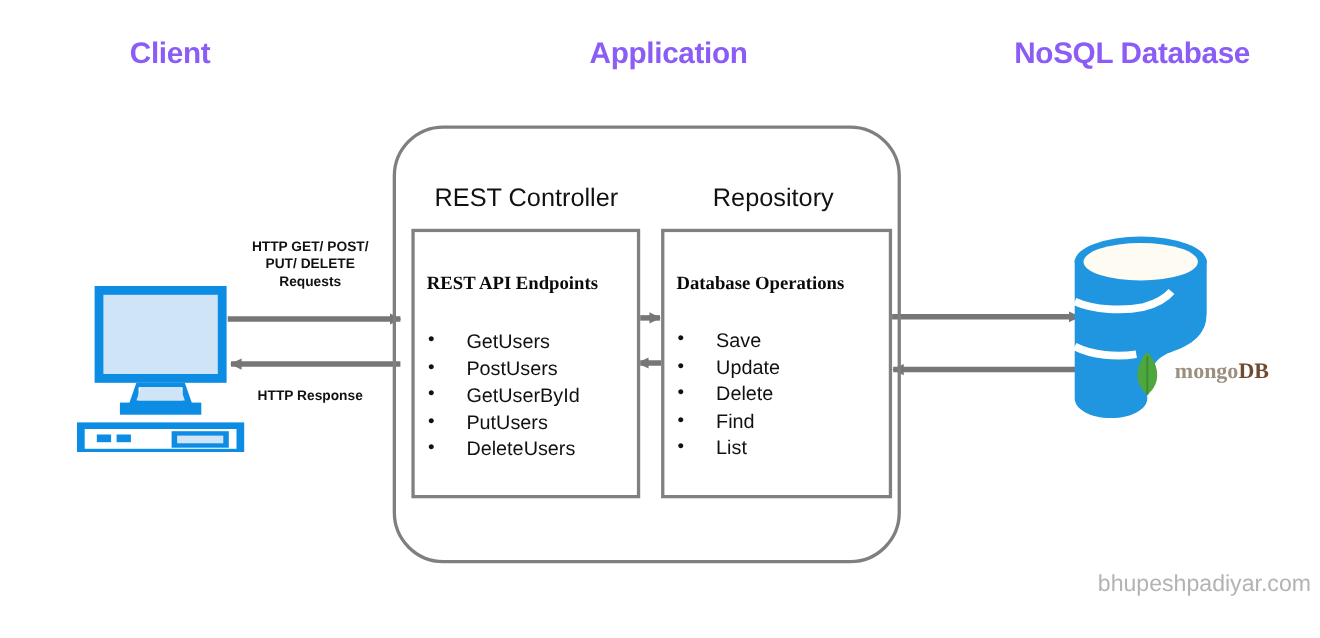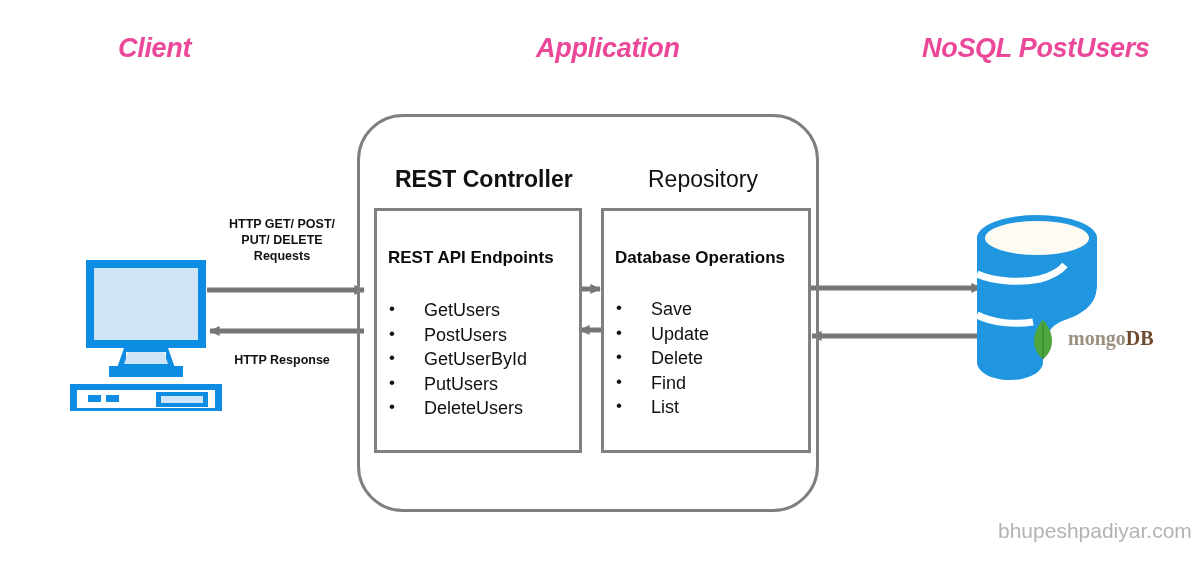--- a/index.html
+++ b/index.html
@@ -16,23 +16,22 @@
     font-family: "Liberation Sans", sans-serif;
     color: #000000;
   }
 
   
   .col-title {
     position: absolute;
     font-weight: bold;
     font-size: 27px;
     letter-spacing: -0.3px;
-    color: #ec4899;
-    white-space: nowrap;
-    font-style: italic;
+    color: #8b5cf6;
+    white-space: nowrap;
   }
   #title-client  { left: 118px; top: 33px; }
   #title-app     { left: 508px; top: 33px; margin-left: 28px; }
   #title-nosql   { left: 922px; top: 33px; }
 
   
   #app-container {
     position: absolute;
     left: 357px;
     top: 114px;
@@ -44,39 +43,40 @@
     background: transparent;
   }
 
   
   .section-title {
     position: absolute;
     font-size: 23px;
     color: #111111;
     white-space: nowrap;
   }
-  #sec-rest { left: 395px; top: 166px; font-weight: bold; }
+  #sec-rest { left: 395px; top: 166px; }
   #sec-repo { left: 648px; top: 166px; }
 
   
   .inner-box {
     position: absolute;
     border: 3px solid #808080;
     background: #ffffff;
     box-sizing: border-box;
   }
   #box-rest { left: 374px; top: 208px; width: 208px; height: 245px; }
   #box-repo { left: 601px; top: 208px; width: 210px; height: 245px; }
 
   .box-heading {
     position: absolute;
     font-weight: bold;
     font-size: 17px;
     color: #0a0a0a;
     white-space: nowrap;
+    font-family: Liberation Serif, serif;
   }
   #head-rest { left: 388px; top: 248px; }
   #head-repo { left: 615px; top: 248px; text-align: right; }
 
   
   .bullet-list {
     position: absolute;
     list-style: none;
     margin: 2px;
     padding: 0;
@@ -168,21 +168,21 @@
     margin-left: 48px;
   }
 </style>
 </head>
 <body>
 
 <div id="stage">
 
   <div class="col-title" id="title-client">Client</div>
   <div class="col-title" id="title-app">Application</div>
-  <div class="col-title" id="title-nosql">NoSQL PostUsers</div>
+  <div class="col-title" id="title-nosql">NoSQL Database</div>
 
   <svg id="wires" viewBox="0 0 1200 580" xmlns="http://www.w3.org/2000/svg">
     <defs>
       <marker id="ah-right" markerWidth="11" markerHeight="11" refX="9.6" refY="5.5" orient="auto" markerUnits="userSpaceOnUse">
         <path d="M0,0.4 L10.5,5.5 L0,10.6 Z" fill="#767676"></path>
       </marker>
       <marker id="ah-left" markerWidth="11" markerHeight="11" refX="9.6" refY="5.5" orient="auto" markerUnits="userSpaceOnUse">
         <path d="M0,0.4 L10.5,5.5 L0,10.6 Z" fill="#767676"></path>
       </marker>
     </defs>

